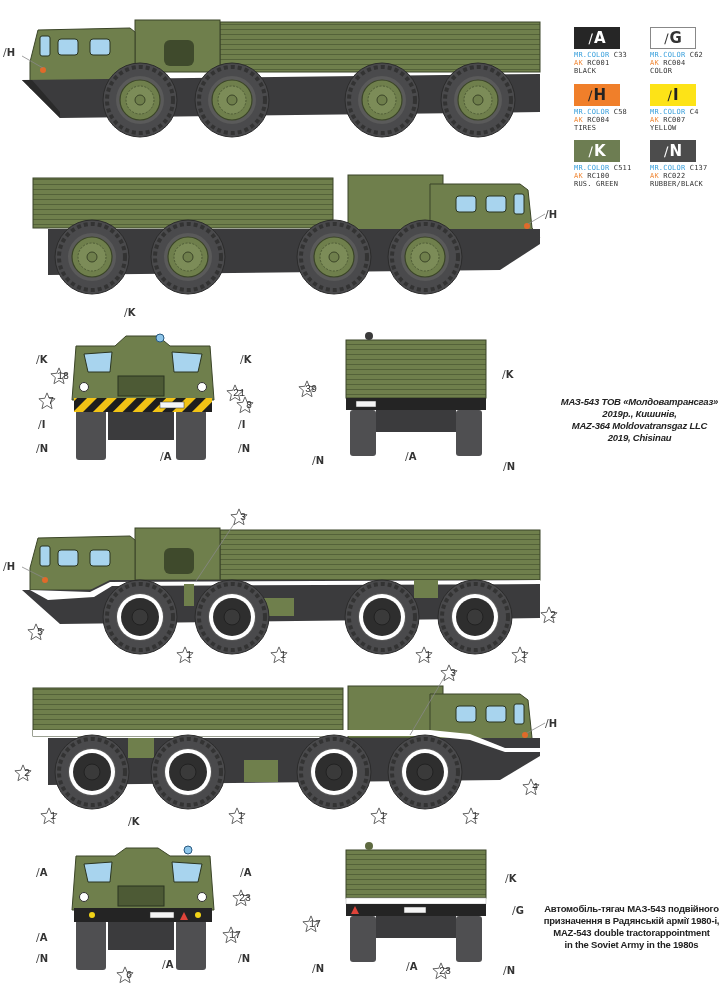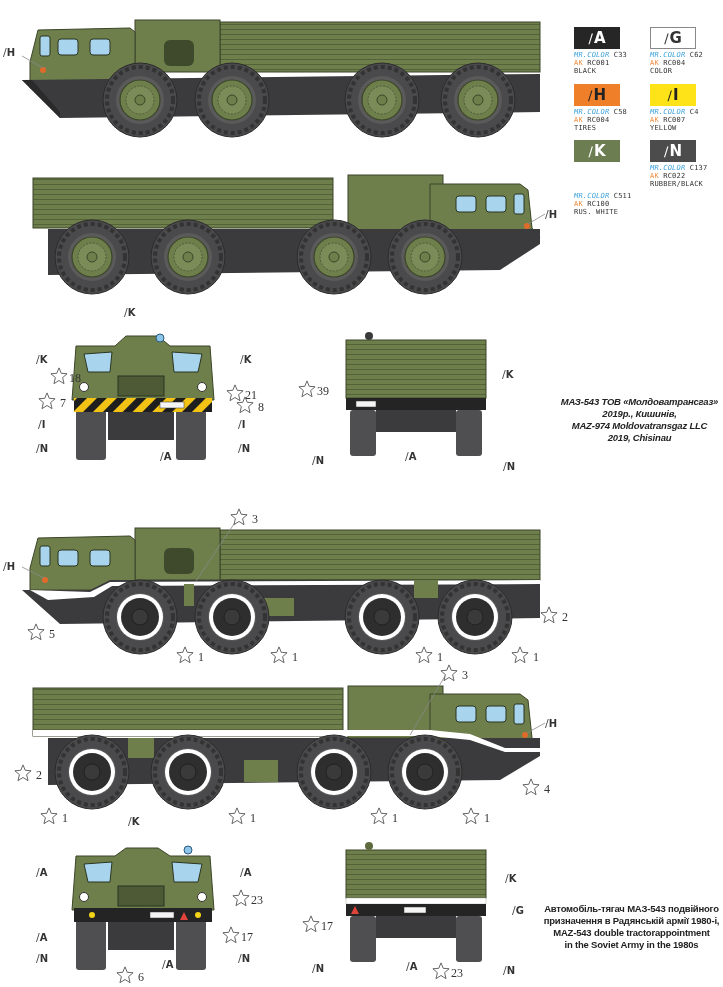--- a/index.html
+++ b/index.html
@@ -2,27 +2,27 @@
 <html><head>
 <meta charset="utf-8">
 <style>
   html,body{margin:0;padding:0;background:#ffffff;}
   body{width:723px;height:987px;position:relative;overflow:hidden;font-family:"DejaVu Sans",sans-serif;}
   svg{position:absolute;left:0;top:0;}
   
   .swatch{position:absolute;width:46px;height:22px;display:flex;align-items:center;justify-content:center;font-family:"DejaVu Sans",sans-serif;font-weight:bold;font-size:15px;box-sizing:border-box;}
   .swatch .brush{font-size:13px;margin-right:1px;font-weight:normal;}
   .legend-text{position:absolute;font-family:"DejaVu Sans Mono",monospace;font-size:7px;line-height:8px;letter-spacing:0.2px;color:#333;}
-  .mr{color:#3aa0dc;font-style:italic;}
+  .mr{color:#3aa0dc;}
   .ak{color:#f08a3a;}
   .caption{position:absolute;text-align:center;font-family:"Liberation Sans",sans-serif;font-weight:bold;font-size:9.5px;line-height:12px;color:#222;letter-spacing:-0.2px;}
   .callout{position:absolute;font-family:"DejaVu Sans",sans-serif;font-weight:bold;font-size:10px;color:#333;white-space:nowrap;}
   .callout .pen{font-weight:normal;font-size:11px;color:#444;}
   .star{position:absolute;width:18px;height:18px;}
-  .star span{position:absolute;left:16px;top:4px;width:18px;text-align:center;font-size:12px;font-family:Liberation Serif, serif;color:#333;}
+  .star span{position:absolute;left:4px;top:4px;width:18px;text-align:center;font-size:10px;font-family:Liberation Mono, monospace;color:#333;}
 </style>
 </head>
 <body>
 
 <svg width="723" height="987" viewBox="0 0 723 987">
   <defs>
     <pattern id="slats" width="10" height="5" patternUnits="userSpaceOnUse">
       <rect width="10" height="5" fill="#6f7f4c"></rect>
       <line x1="0" y1="4.5" x2="10" y2="4.5" stroke="#4d5a35" stroke-width="0.8"></line>
     </pattern>
@@ -238,41 +238,41 @@
   <div class="legend-text" style="left:650px;top:108px;">
     <span class="mr">MR.COLOR</span> <span>C4</span><br>
     <span class="ak">AK</span> <span>RC007</span><br>
     <span>YELLOW</span>
   </div>
 
   <div class="swatch" style="left:574px;top:140px;background:#6d7d52;color:#fff;">
     <span class="brush">∕</span>
       <span>K</span>
   </div>
-  <div class="legend-text" style="left:574px;top:164px;margin-top:28px;">
+  <div class="legend-text" style="left:574px;top:164px;">
     <span class="mr">MR.COLOR</span> <span>C511</span><br>
     <span class="ak">AK</span> <span>RC100</span><br>
-    <span>RUS. WHITE</span>
+    <span>RUS. GREEN</span>
   </div>
 
   <div class="swatch" style="left:650px;top:140px;background:#4c4c4c;color:#fff;">
     <span class="brush">∕</span>
       <span>N</span>
   </div>
   <div class="legend-text" style="left:650px;top:164px;">
     <span class="mr">MR.COLOR</span> <span>C137</span><br>
     <span class="ak">AK</span> <span>RC022</span><br>
     <span>RUBBER/BLACK</span>
   </div>
 </div>
 
 <div class="caption" style="left:556px;top:396px;width:167px;font-style:italic;">
   <div>МАЗ-543 ТОВ «Молдоватрансгаз»</div>
   <div>2019р., Кишинів,</div>
-  <div>MAZ-974 Moldovatransgaz LLC</div>
+  <div>MAZ-364 Moldovatransgaz LLC</div>
   <div>2019, Chisinau</div>
 </div>
 <div class="caption" style="left:540px;top:903px;width:183px;">
   <div>Автомобіль-тягач МАЗ-543 подвійного</div>
   <div>призначення в Радянській армії 1980-і,</div>
   <div>MAZ-543 double tractorappointment</div>
   <div>in the Soviet Army in the 1980s</div>
 </div>
 
 <div class="callout" style="left:3px;top:46px;"><span class="pen">∕</span><span>H</span></div>

